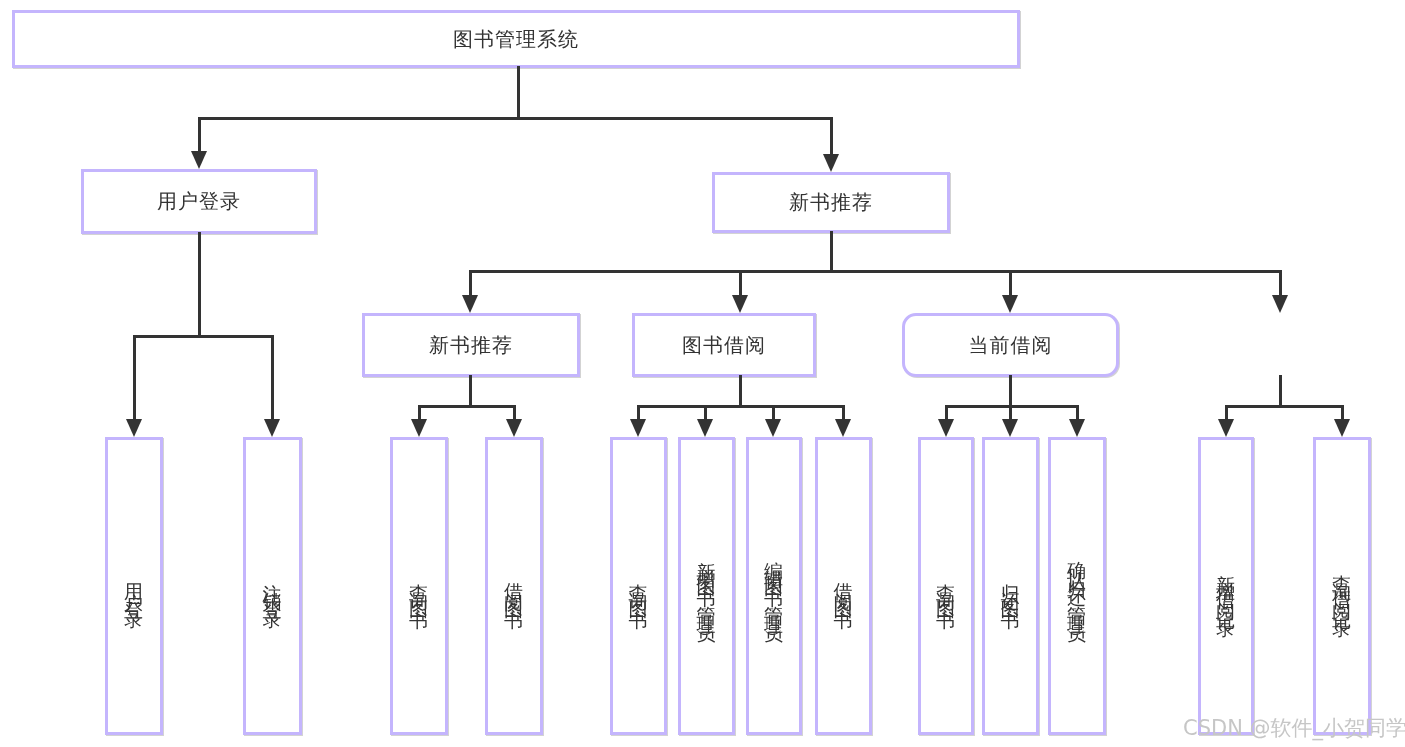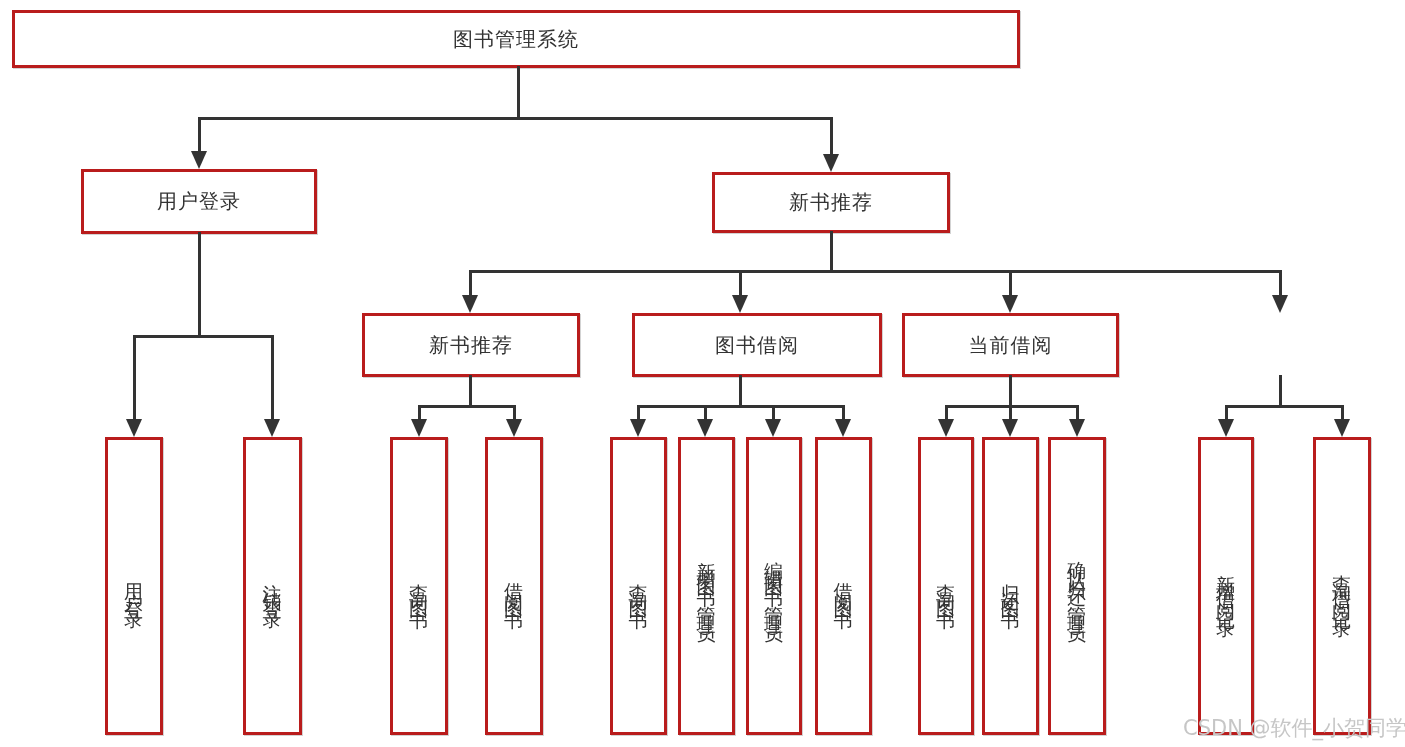--- a/index.html
+++ b/index.html
@@ -6,21 +6,21 @@
   #canvas{
     position:relative;
     width:1405px;height:747px;
     background:#ffffff;
     font-family:"DejaVu Sans","Liberation Sans",sans-serif;
     overflow:hidden;
   }
   .box{
     position:absolute;
     box-sizing:border-box;
-    border:3px solid #b91c1c;
+    border:3px solid #c4b5fd;
     background:#ffffff;
     display:flex;align-items:center;justify-content:center;
     color:#333333;
     box-shadow:1px 1px 0 rgba(130,130,130,0.35);
   }
   .hbox{font-size:20px;letter-spacing:1px;}
   .vbox span{
     writing-mode:vertical-rl;
     text-orientation:mixed;
     font-size:19px;
@@ -89,24 +89,24 @@
   <div class="vline" style="left:739px;top:270px;height:27px;"></div>
   <div class="arrow" style="left:732px;top:295px;"></div>
   <div class="vline" style="left:1009px;top:270px;height:27px;"></div>
   <div class="arrow" style="left:1002px;top:295px;"></div>
   <div class="vline" style="left:1279px;top:270px;height:27px;"></div>
   <div class="arrow" style="left:1272px;top:295px;"></div>
 
   <div class="box hbox" style="left:362px;top:313px;width:218px;height:64px;">
     <span>新书推荐</span>
   </div>
-  <div class="box hbox" style="left:632px;top:313px;width:250px;height:64px;">
+  <div class="box hbox" style="left:632px;top:313px;width:184px;height:64px;">
     <span>图书借阅</span>
   </div>
-  <div class="box hbox" style="left:902px;top:313px;width:217px;height:64px;">
+  <div class="box hbox" style="left:902px;top:313px;width:217px;height:64px;border-radius:14px;">
     <span>当前借阅</span>
   </div>
 
   <div class="vline" style="left:469px;top:375px;height:32px;"></div>
   <div class="hline" style="left:418px;top:405px;width:98px;"></div>
   <div class="vline" style="left:418px;top:405px;height:16px;"></div>
   <div class="arrow" style="left:411px;top:419px;"></div>
   <div class="vline" style="left:513px;top:405px;height:16px;"></div>
   <div class="arrow" style="left:506px;top:419px;"></div>
 

